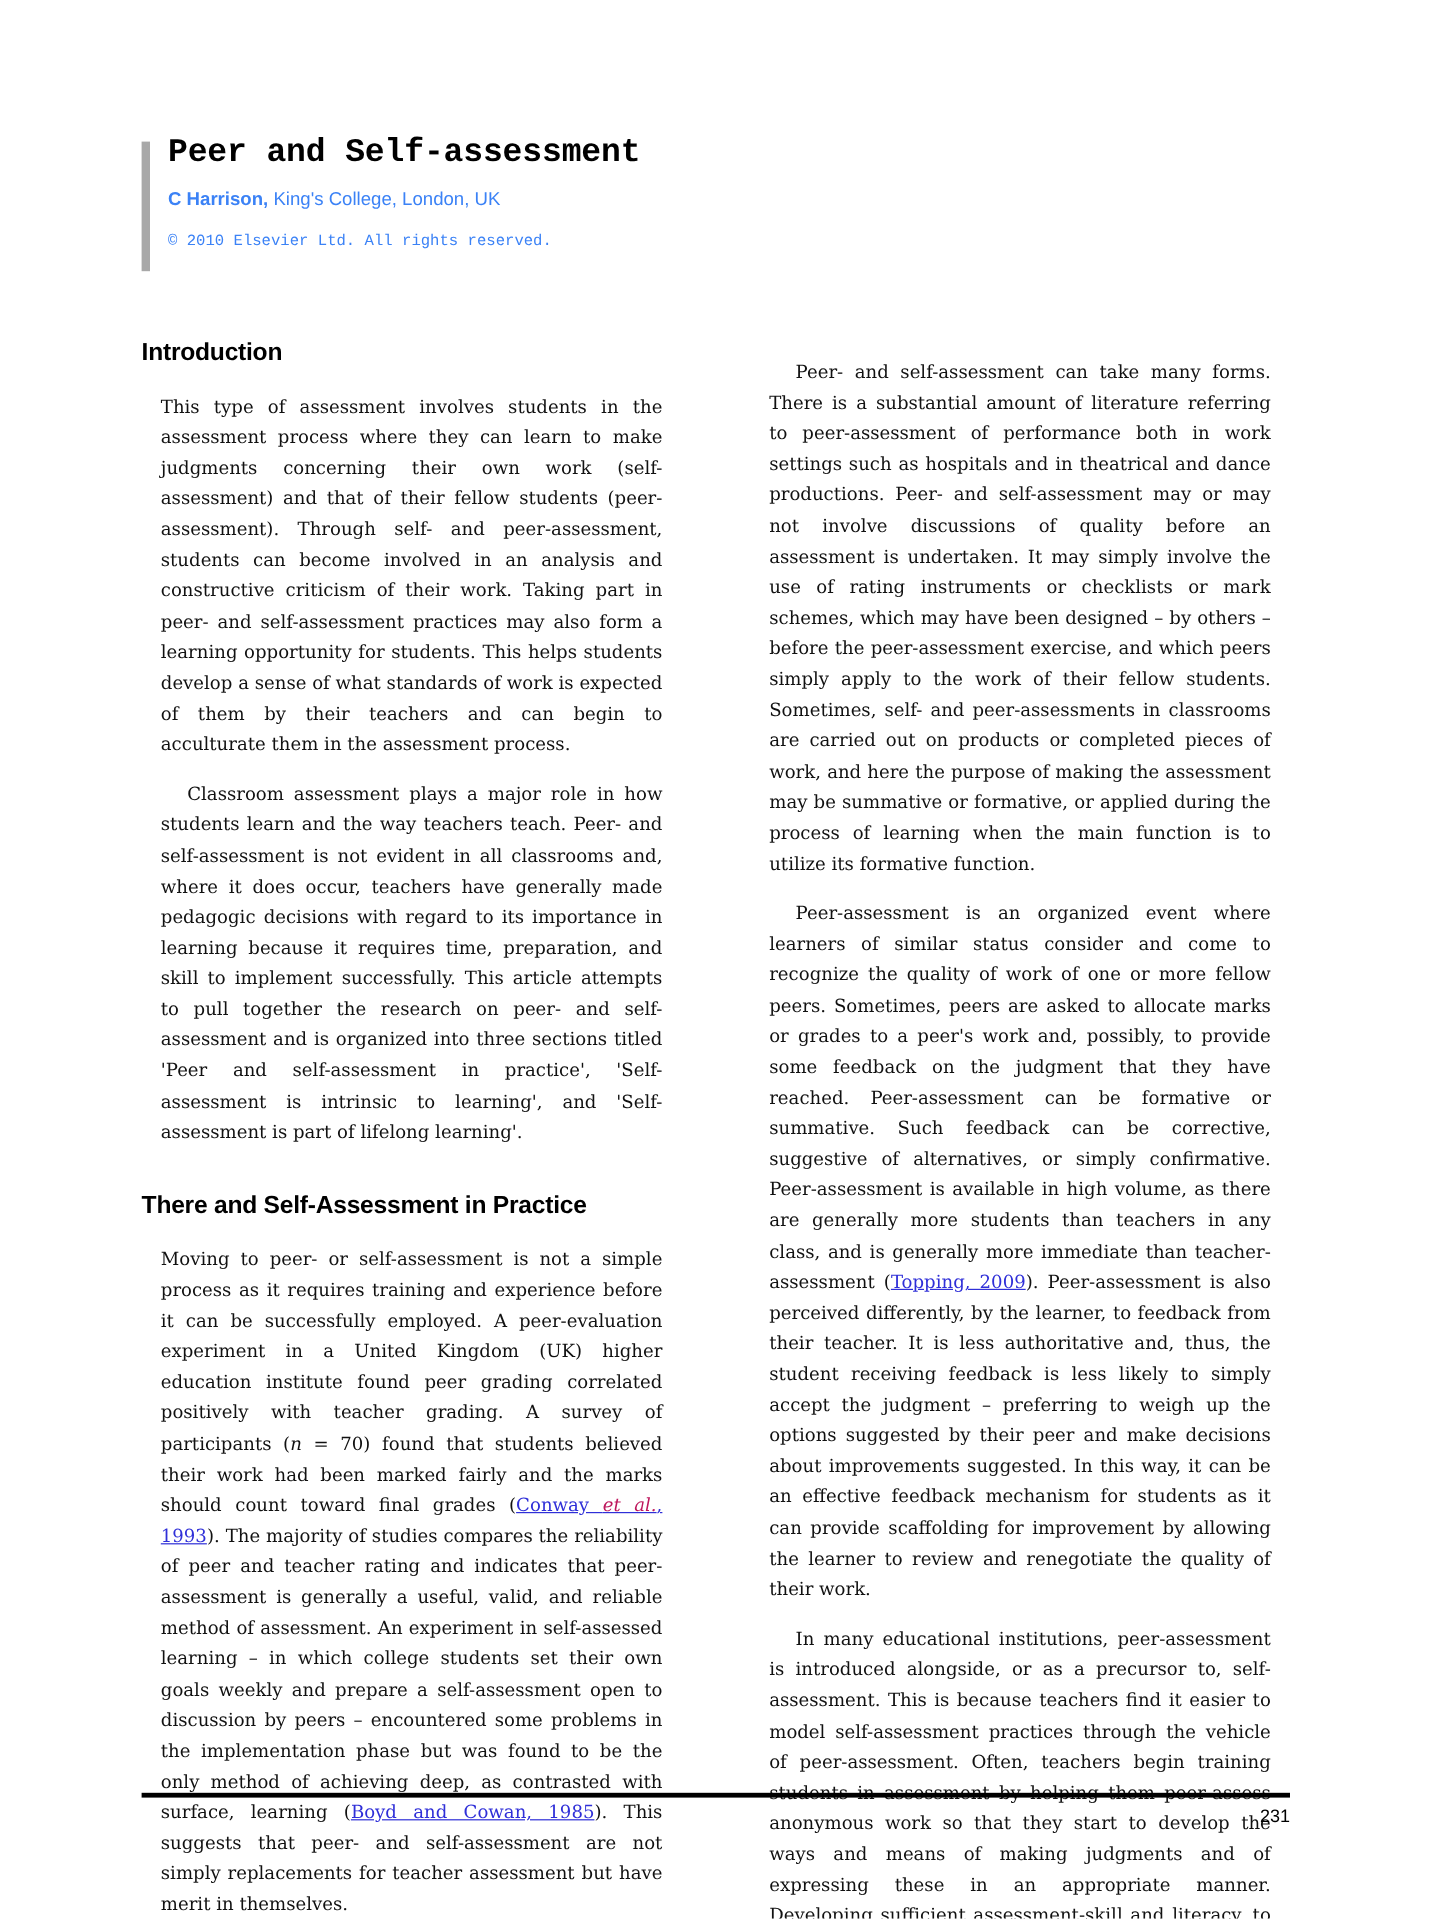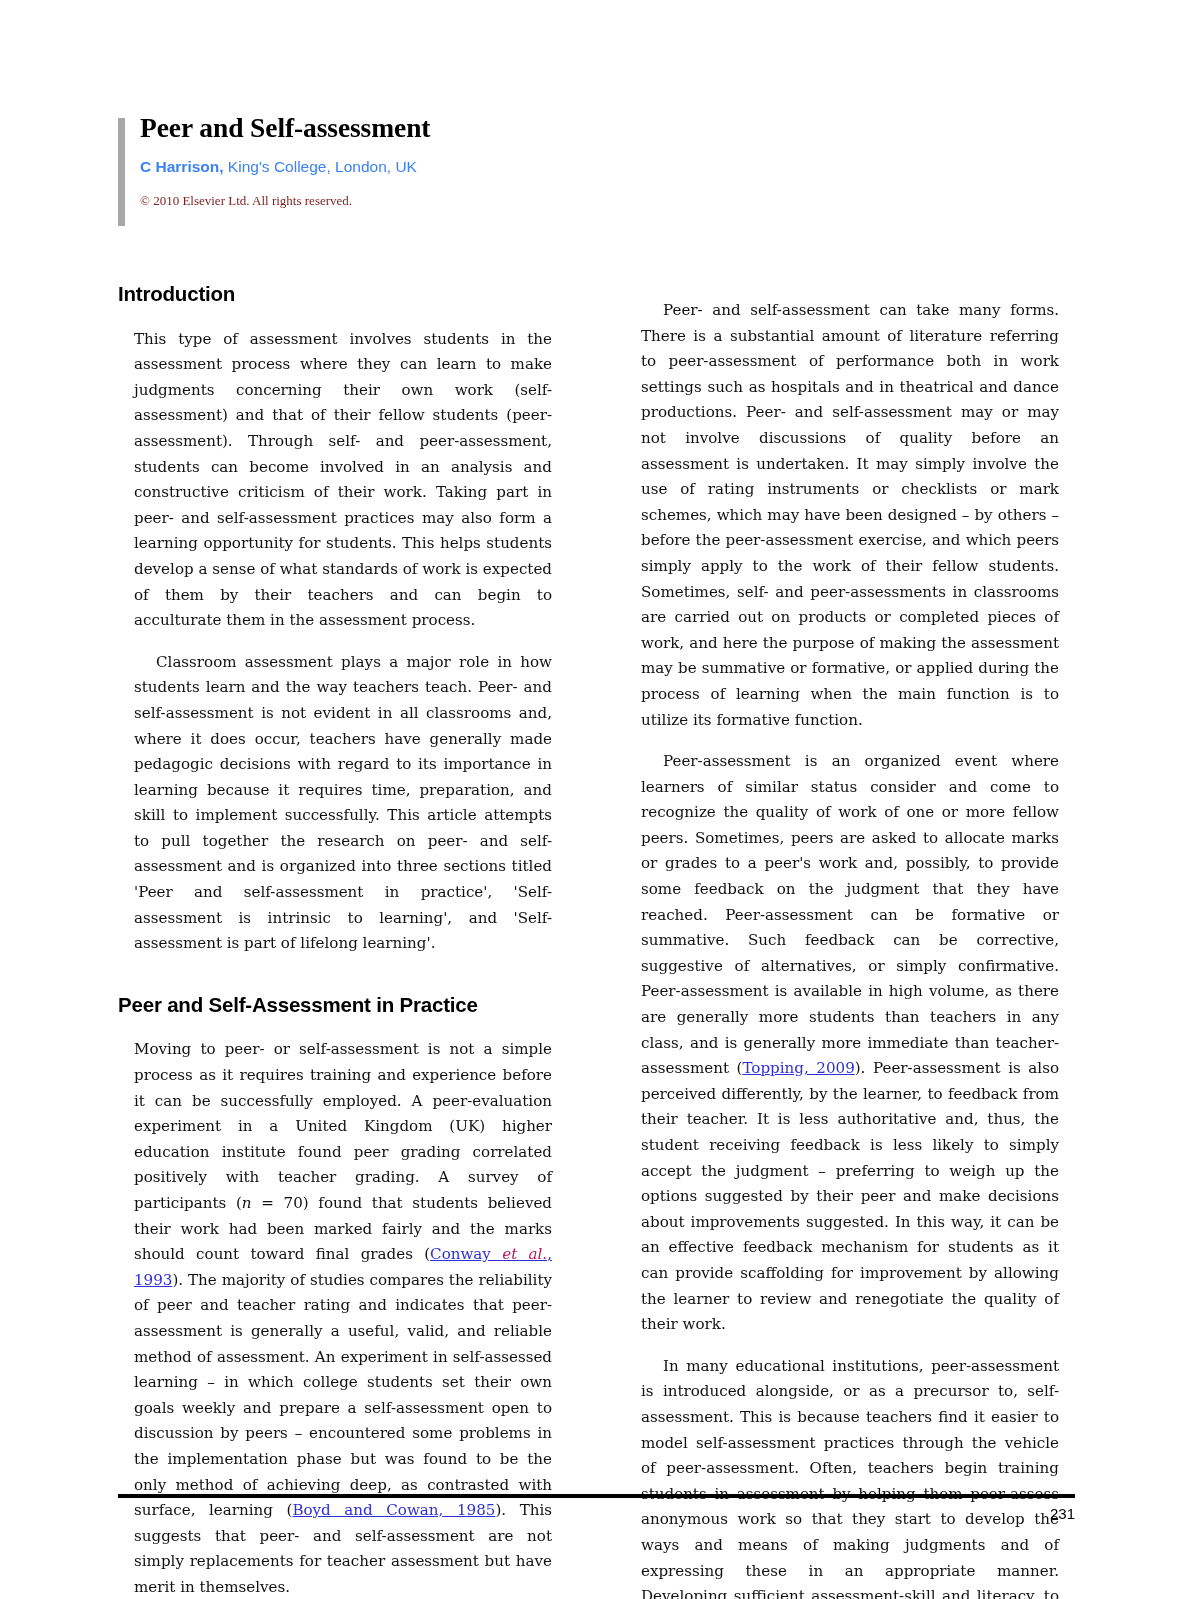--- a/index.html
+++ b/index.html
@@ -33,44 +33,44 @@
     left: 0px;
     top: 6px;
     width: 7px;
     height: 108px;
     background: #a8a8a8;
   }
   .header-body {
     padding-left: 22px;
   }
   .article-title {
-    font-family: Liberation Serif, serif;
+    font-family: Liberation Mono, monospace;
     font-weight: bold;
     font-size: 27.5px;
     letter-spacing: -0.1px;
     line-height: 1.15;
     margin: 0 0 14px 0;
     color: #000;
   }
   .byline {
     font-family: "Liberation Sans", sans-serif;
     font-size: 15.5px;
     line-height: 1.2;
     margin: 0 0 17px 0;
     color: #3b82f6;
   }
   .byline .author {
     font-weight: bold;
   }
   .copyright {
-    font-family: Liberation Serif, serif;
+    font-family: Liberation Mono, monospace;
     font-size: 13px;
     line-height: 1.2;
     margin: 0;
-    color: #7f1d1d;
+    color: #3b82f6;
   }
 
   
   .columns {
     position: absolute;
     left: 118px;
     top: 282px;
     width: 957px;
     height: 1160px;
     display: flex;
@@ -157,21 +157,21 @@
   <div class="columns">
 
     <div class="col">
 
       <h2 class="section-heading">Introduction</h2>
 
       <p class="body-text">This type of assessment involves students in the assessment process where they can learn to make judgments concerning their own work (self-assessment) and that of their fellow students (peer-assessment). Through self- and peer-assessment, students can become involved in an analysis and constructive criticism of their work. Taking part in peer- and self-assessment practices may also form a learning opportunity for students. This helps students develop a sense of what standards of work is expected of them by their teachers and can begin to acculturate them in the assessment process.</p>
 
       <p class="body-text">Classroom assessment plays a major role in how students learn and the way teachers teach. Peer- and self-assessment is not evident in all classrooms and, where it does occur, teachers have generally made pedagogic decisions with regard to its importance in learning because it requires time, preparation, and skill to implement successfully. This article attempts to pull together the research on peer- and self-assessment and is organized into three sections titled 'Peer and self-assessment in practice', 'Self-assessment is intrinsic to learning', and 'Self-assessment is part of lifelong learning'.</p>
 
-      <h2 class="section-heading spaced">Peer and Self-Assessment in Practice</h2>
+      <h2 class="section-heading spaced">There and Self-Assessment in Practice</h2>
 
       <p class="body-text"><span>Moving to peer- or self-assessment is not a simple process as it requires training and experience before it can be successfully employed. A peer-evaluation experiment in a United Kingdom (UK) higher education institute found peer grading correlated positively with teacher grading. A survey of participants (</span><span class="ital">n</span><span> = 70) found that students believed their work had been marked fairly and the marks should count toward final grades (</span><a class="cite" href="#"><span>Conway </span><span class="cite-italic">et al.</span><span>, 1993</span></a><span>). The majority of studies compares the reliability of peer and teacher rating and indicates that peer-assessment is generally a useful, valid, and reliable method of assessment. An experiment in self-assessed learning – in which college students set their own goals weekly and prepare a self-assessment open to discussion by peers – encountered some problems in the implementation phase but was found to be the only method of achieving deep, as contrasted with surface, learning (</span><a class="cite" href="#">Boyd and Cowan, 1985</a><span>). This suggests that peer- and self-assessment are not simply replacements for teacher assessment but have merit in themselves.</span></p>
     </div>
 
     <div class="col">
 
       <p class="body-text" style="text-indent:22px;">Peer- and self-assessment can take many forms. There is a substantial amount of literature referring to peer-assessment of performance both in work settings such as hospitals and in theatrical and dance productions. Peer- and self-assessment may or may not involve discussions of quality before an assessment is undertaken. It may simply involve the use of rating instruments or checklists or mark schemes, which may have been designed – by others – before the peer-assessment exercise, and which peers simply apply to the work of their fellow students. Sometimes, self- and peer-assessments in classrooms are carried out on products or completed pieces of work, and here the purpose of making the assessment may be summative or formative, or applied during the process of learning when the main function is to utilize its formative function.</p>
 
       <p class="body-text"><span>Peer-assessment is an organized event where learners of similar status consider and come to recognize the quality of work of one or more fellow peers. Sometimes, peers are asked to allocate marks or grades to a peer's work and, possibly, to provide some feedback on the judgment that they have reached. Peer-assessment can be formative or summative. Such feedback can be corrective, suggestive of alternatives, or simply confirmative. Peer-assessment is available in high volume, as there are generally more students than teachers in any class, and is generally more immediate than teacher-assessment (</span><a class="cite" href="#">Topping, 2009</a><span>). Peer-assessment is also perceived differently, by the learner, to feedback from their teacher. It is less authoritative and, thus, the student receiving feedback is less likely to simply accept the judgment – preferring to weigh up the options suggested by their peer and make decisions about improvements suggested. In this way, it can be an effective feedback mechanism for students as it can provide scaffolding for improvement by allowing the learner to review and renegotiate the quality of their work.</span></p>
 

